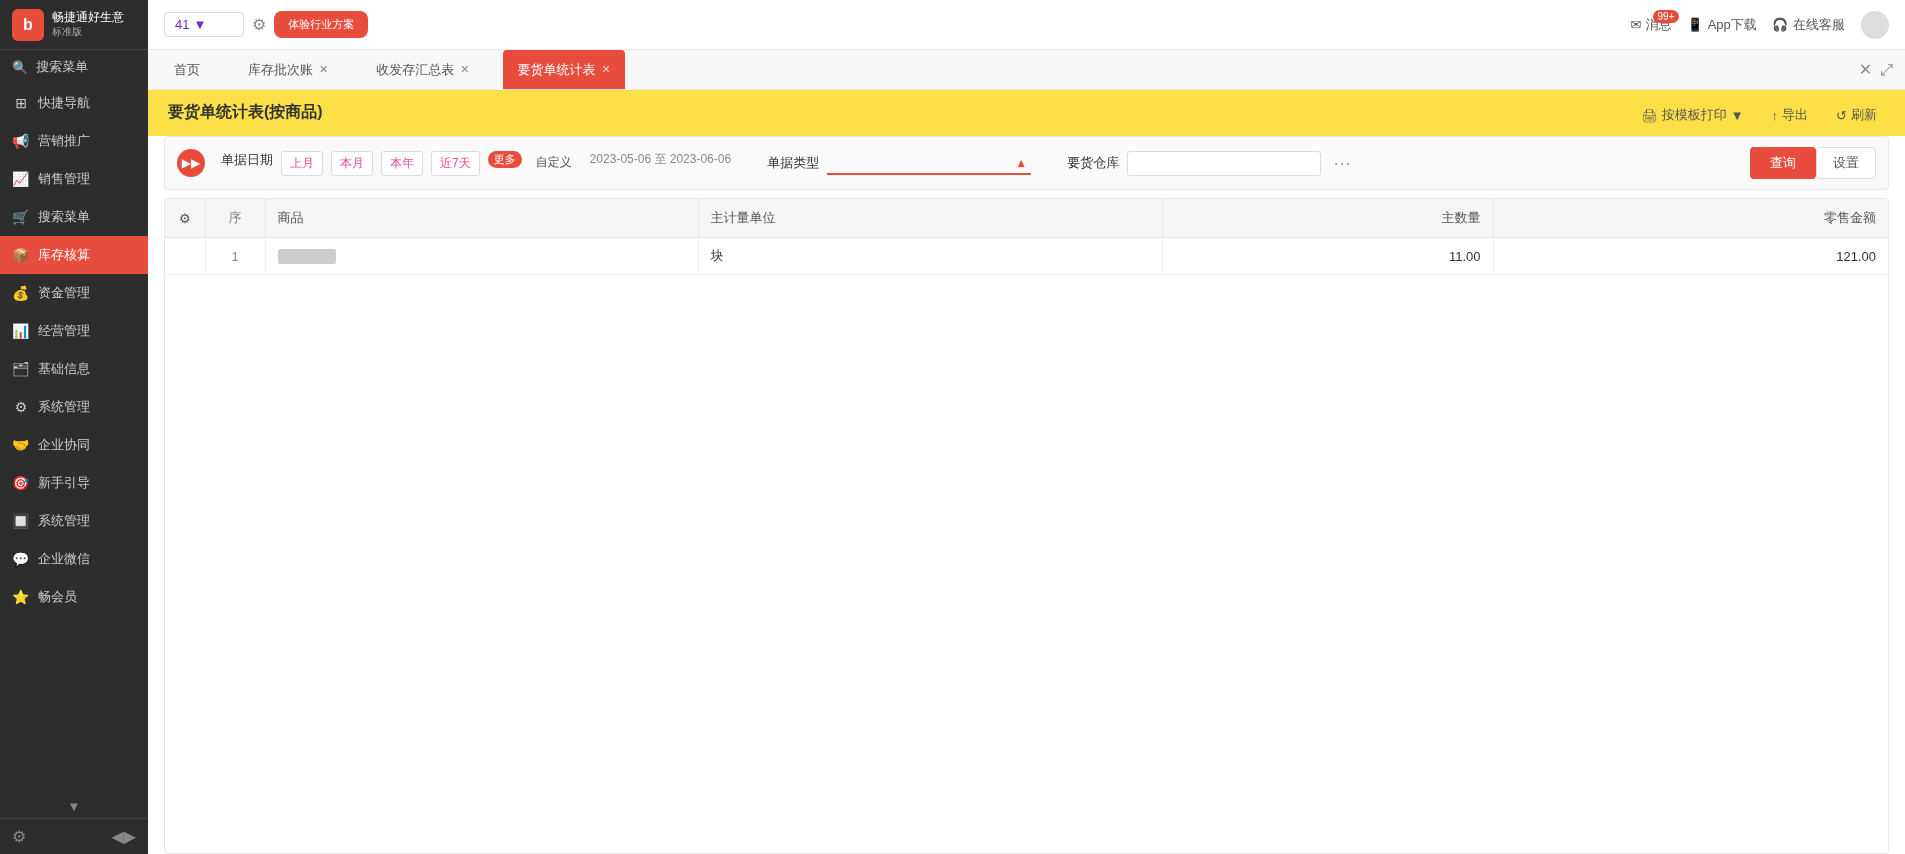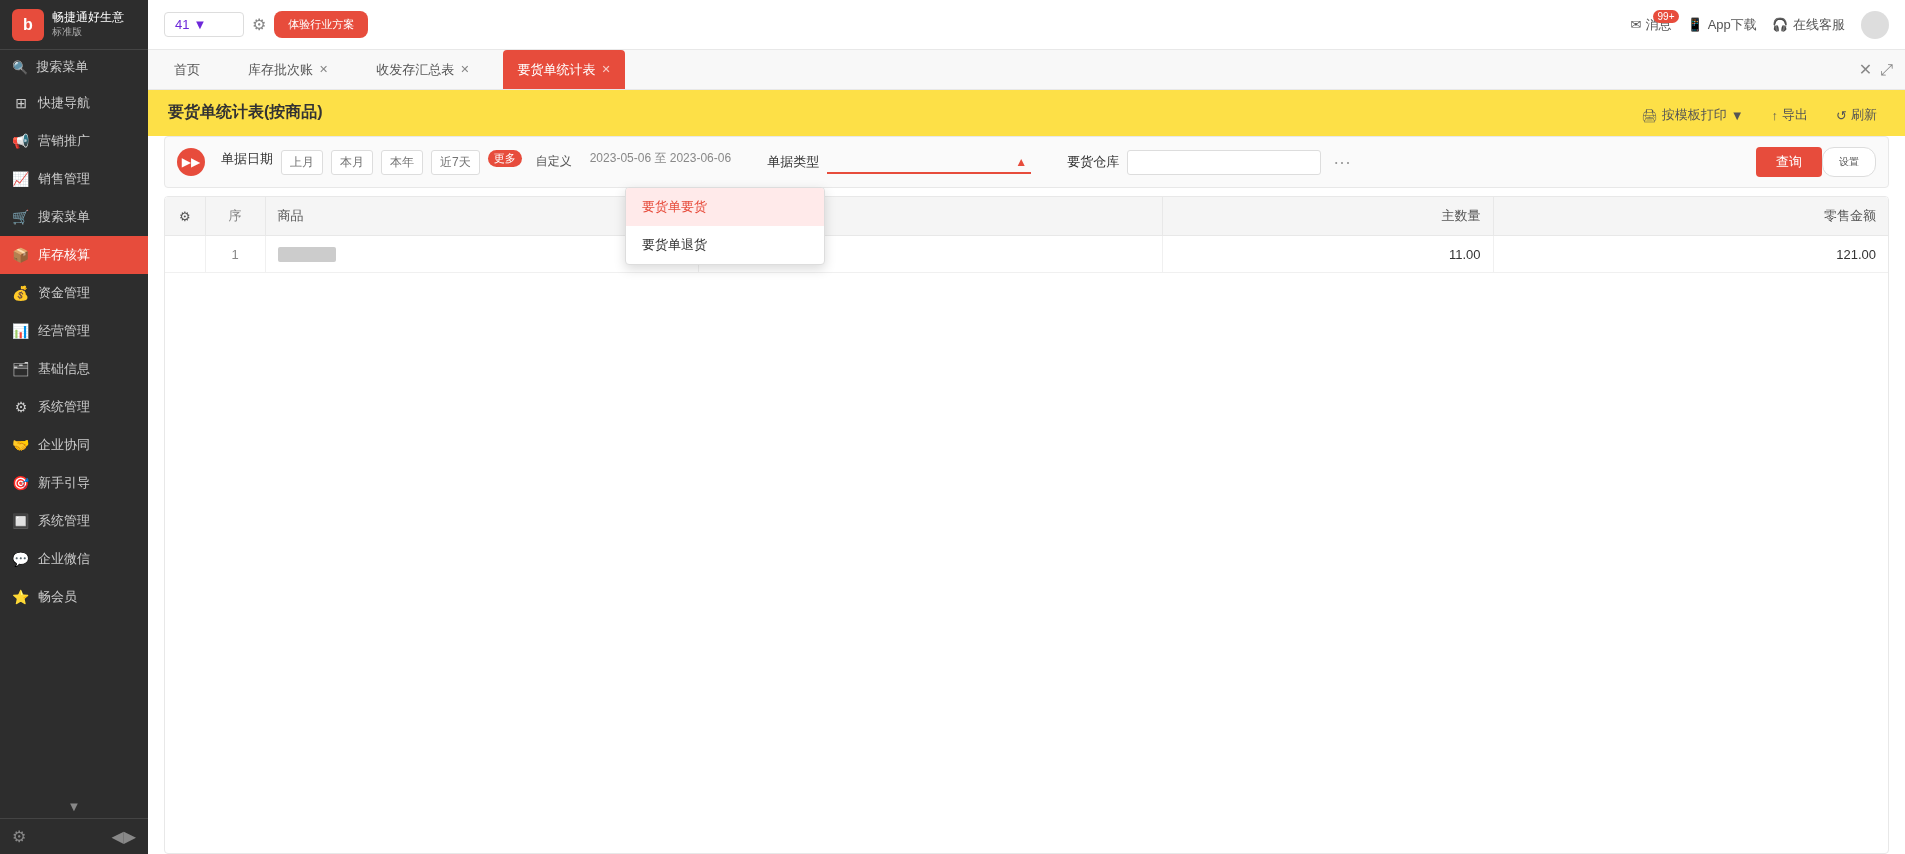--- a/index.html
+++ b/index.html
@@ -248,21 +248,21 @@
     }
     .filter-group { display: flex; align-items: flex-start; gap: 8px; flex-wrap: wrap; }
     .filter-label { font-size: 13px; color: #333; white-space: nowrap; }
     .date-btn {
       padding: 3px 8px;
       border: 1px solid #ddd;
       background: #fff;
       border-radius: 3px;
       cursor: pointer;
       font-size: 12px;
-      color: #737373;
+      color: #ec4899;
     }
     .date-range-badge {
       background: #e74c3c;
       color: #fff;
       border-radius: 10px;
       padding: 1px 6px;
       font-size: 11px;
       cursor: pointer;
     }
     .date-custom { font-size: 12px; color: #555; cursor: pointer; padding: 3px 6px; }
@@ -309,24 +309,24 @@
       border: none;
       border-radius: 4px;
       padding: 6px 20px;
       cursor: pointer;
       font-size: 13px;
     }
     .settings-btn {
       background: #fff;
       color: #555;
       border: 1px solid #ddd;
-      border-radius: 12px;
+      border-radius: 4px;
       padding: 6px 16px;
       cursor: pointer;
-      font-size: 10px;
+      font-size: 13px;
     }
 
     
     .dropdown-overlay {
       position: absolute;
       top: 100%;
       left: 460px;
       background: #fff;
       border: 1px solid #ddd;
       border-radius: 4px;
@@ -590,24 +590,20 @@
         <span class="filter-label">要货仓库</span>
         <input class="filter-warehouse-input" value="" style="">
         <span class="filter-more-btn">···</span>
       </div>
 
       <div class="filter-actions">
         <button class="query-btn">查询</button>
         <button class="settings-btn">设置</button>
       </div>
 
-      <div class="dropdown-overlay" id="type-dropdown">
-      <div class="dropdown-item selected">要货单要货</div>
-          <div class="dropdown-item">要货单退货</div>
-        </div>
     </div>
 
     <div class="table-area">
       <table>
         <thead>
           <tr>
             <th class="th-settings">⚙</th>
             <th class="col-no">序</th>
             <th>商品</th>
             <th>主计量单位</th>

